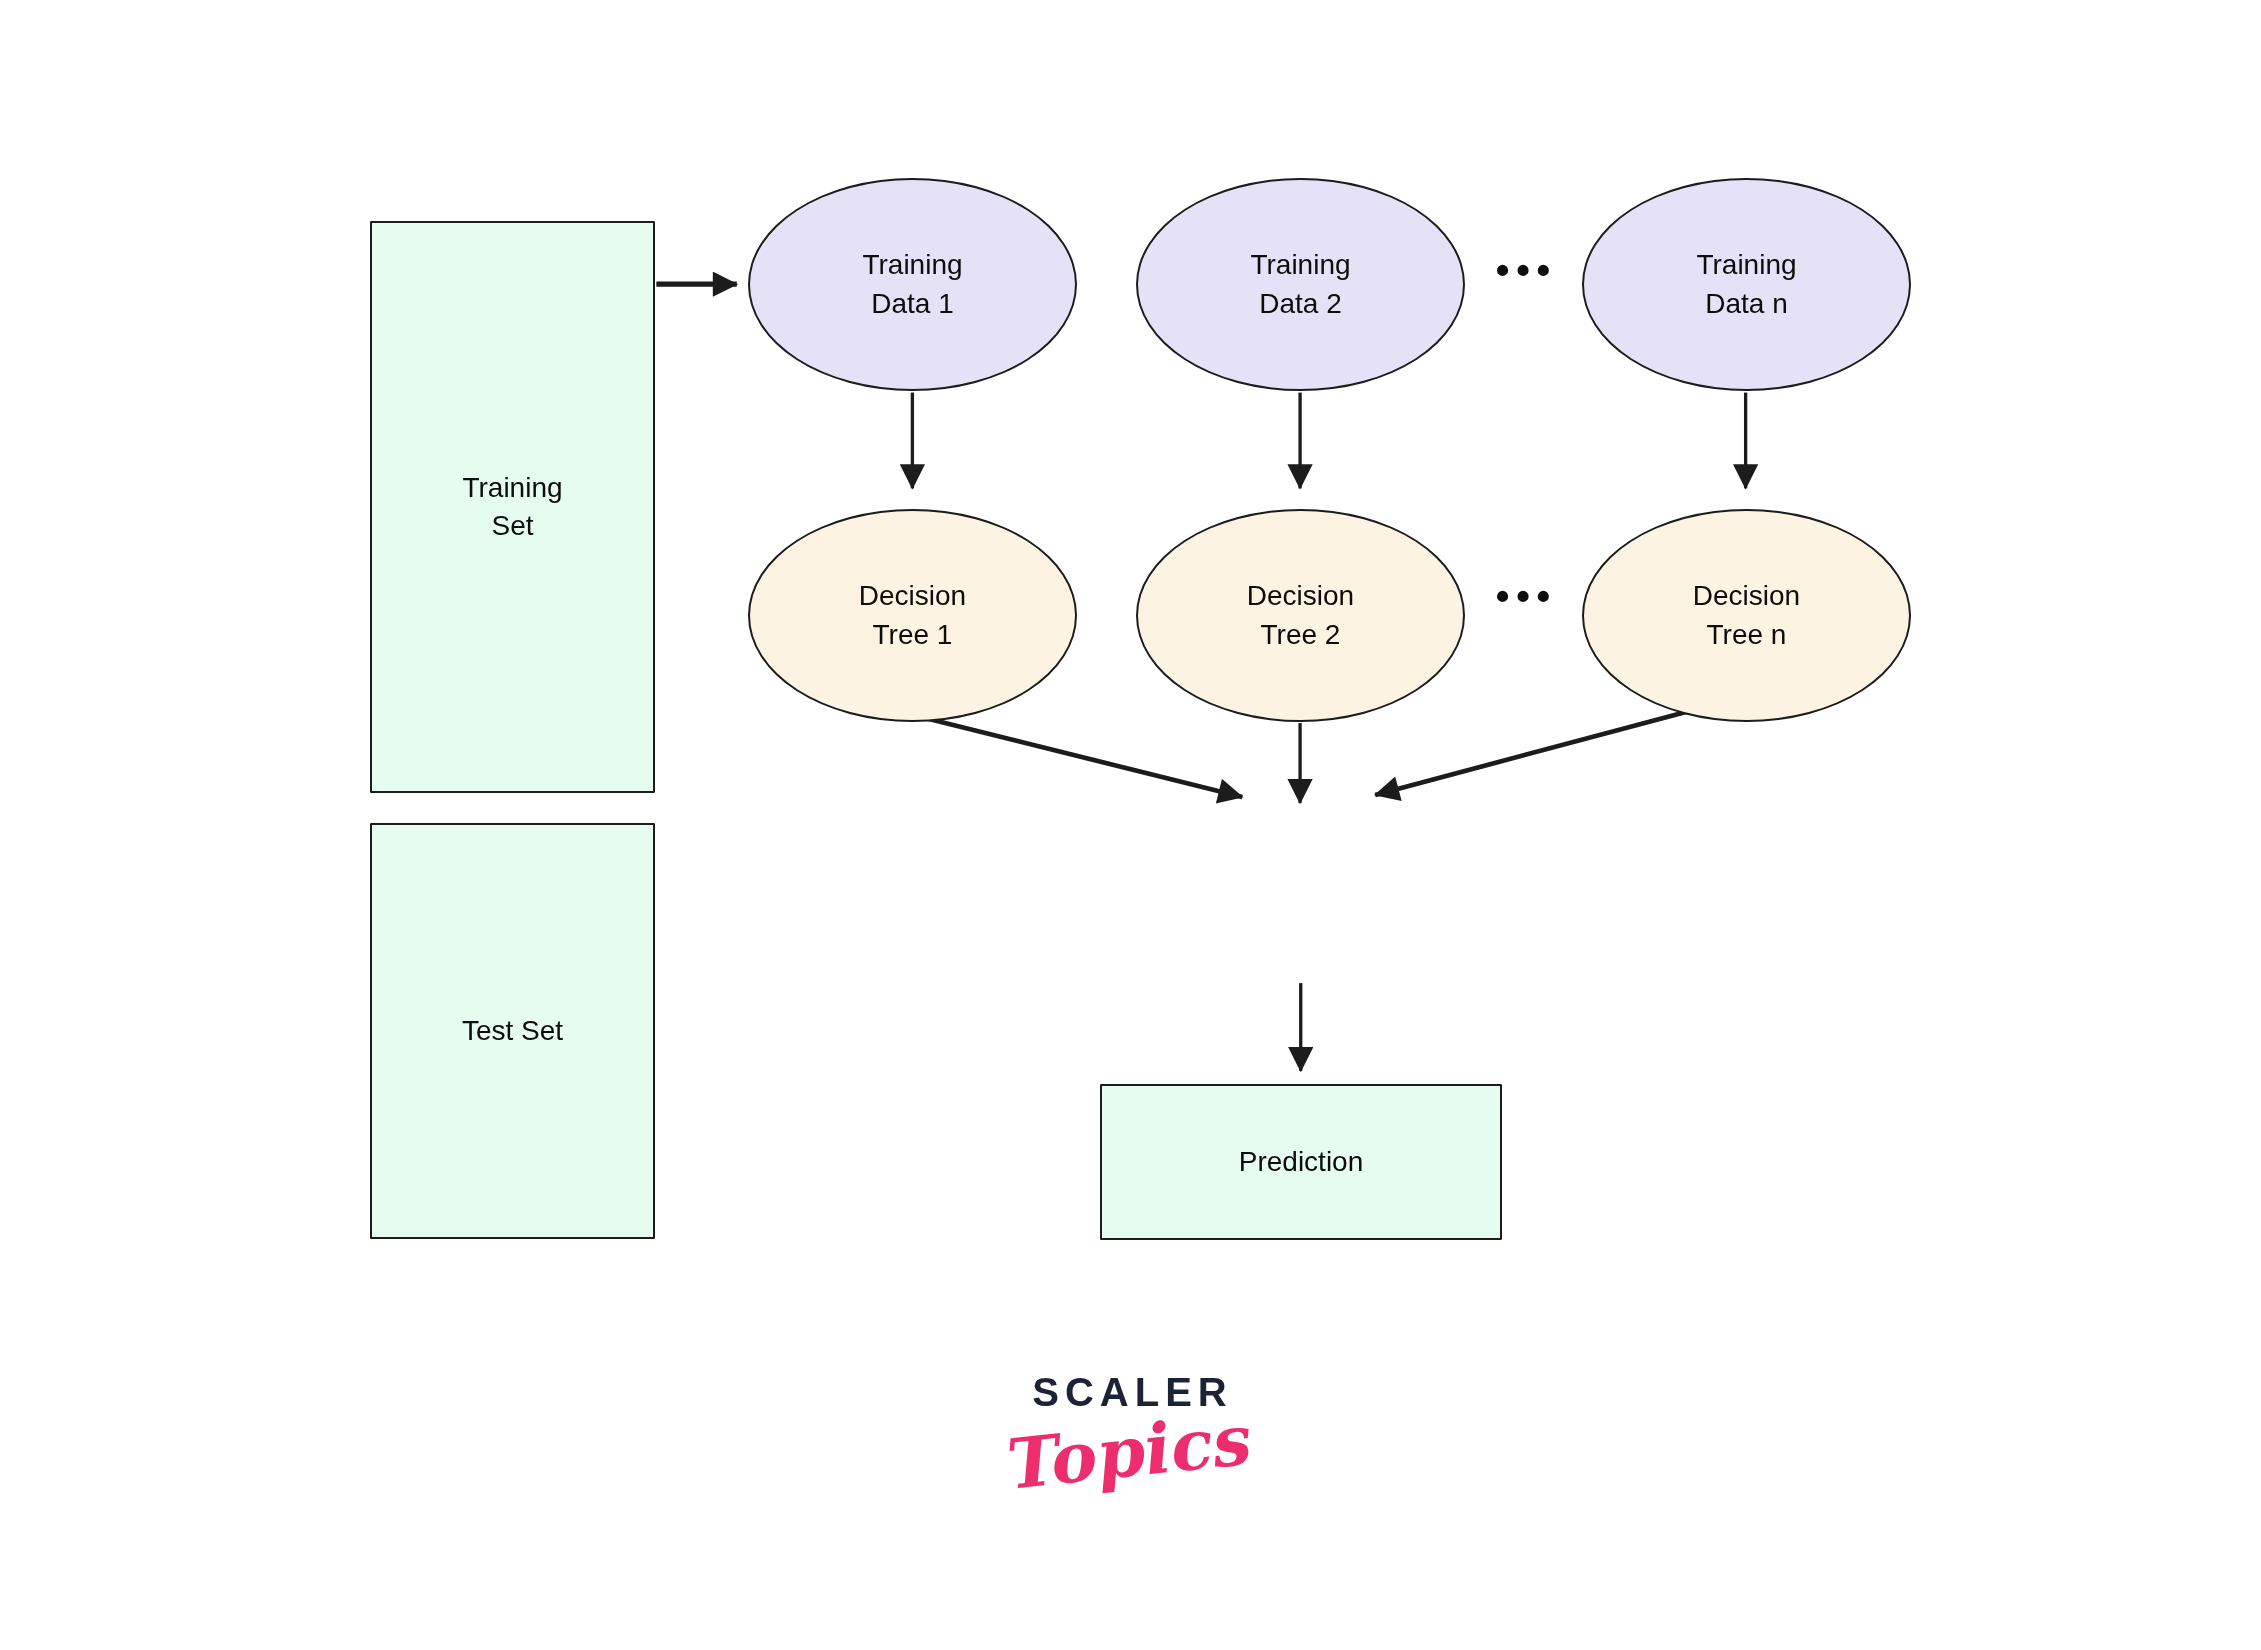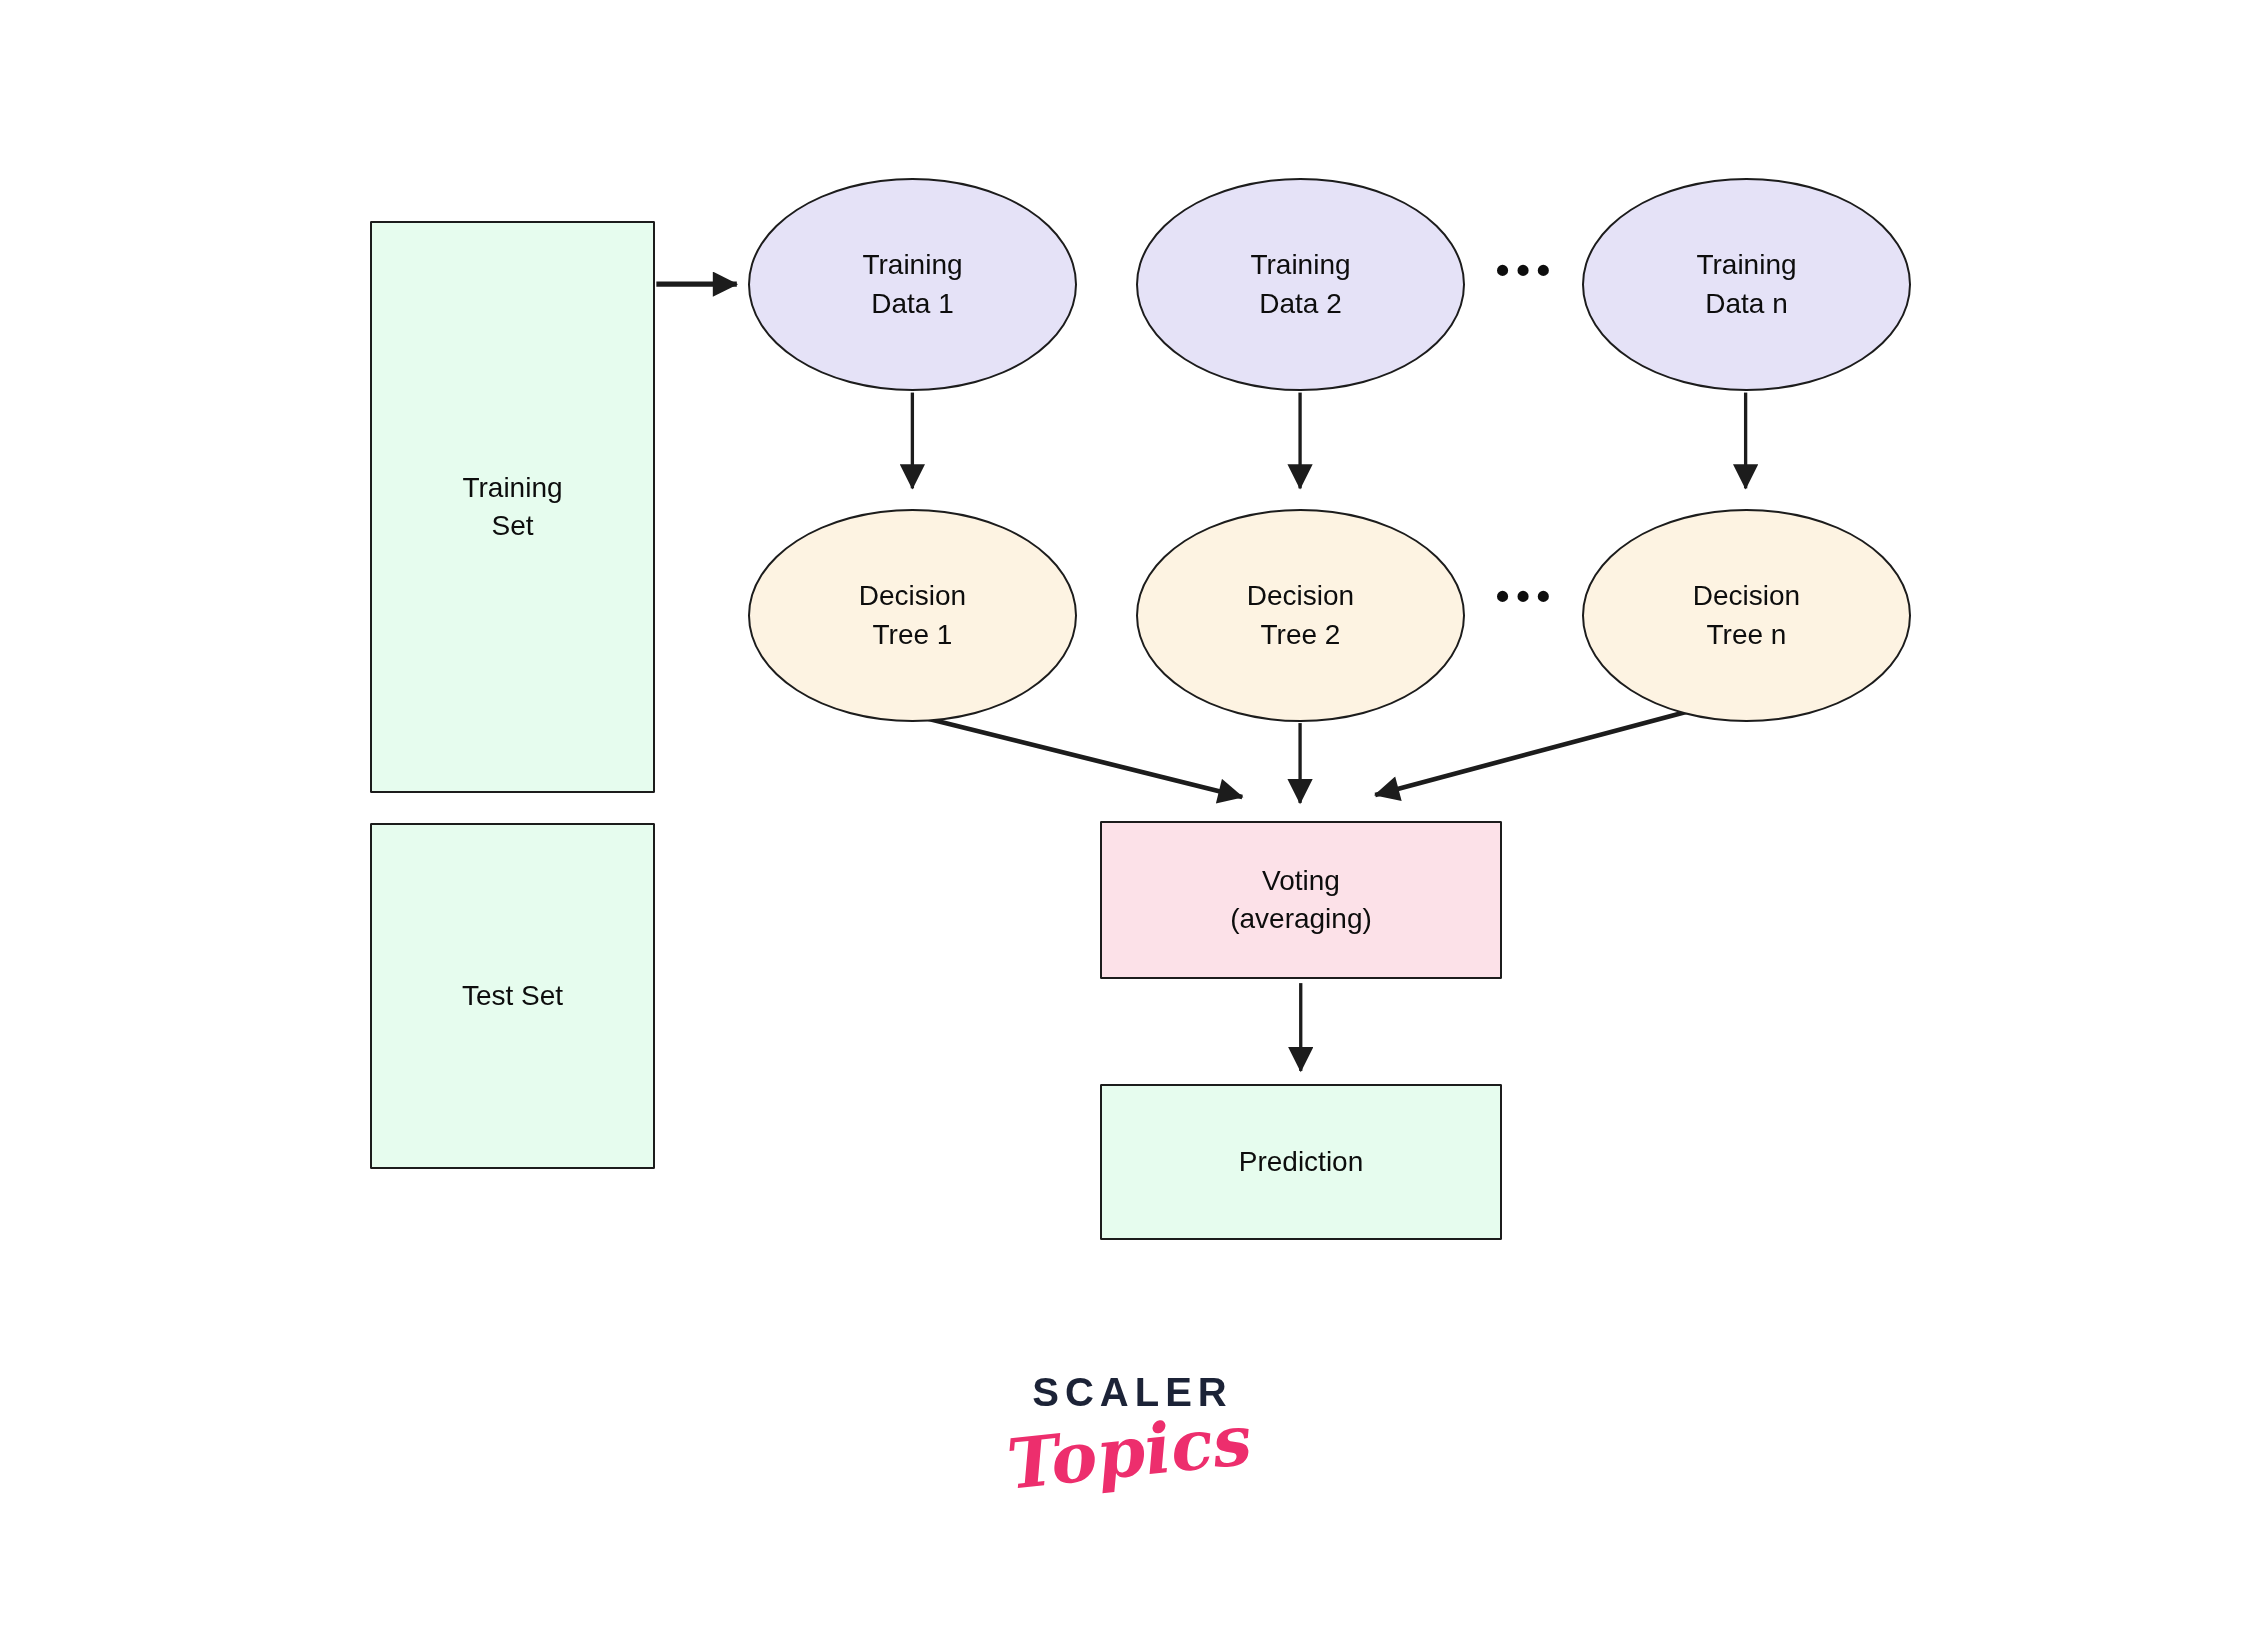--- a/index.html
+++ b/index.html
@@ -37,21 +37,21 @@
     color: var(--text);
   }
   .rect  { border-radius: 1.3px; }
   .ellipse { border-radius: 50%; }
   .mint     { background: var(--mint); }
   .lavender { background: var(--lavender); }
   .cream    { background: var(--cream); }
   .pinkbox  { background: var(--pink); }
 
   #training-set { left: 370px;  top: 221px;  width: 285px; height: 572px; }
-  #test-set     { left: 370px;  top: 823px; width: 285px; height: 346px; }
+  #test-set     { left: 370px;  top: 823px; width: 285px; height: 416px; }
 
   #td1 { left: 748px; top: 178px; width: 329px; height: 213px; }
   #td2 { left: 1136px; top: 178px; width: 329px; height: 213px; }
   #tdn { left: 1582px; top: 178px; width: 329px; height: 213px; }
   #dt1 { left: 748px; top: 509px; width: 329px; height: 213px; }
   #dt2 { left: 1136px; top: 509px; width: 329px; height: 213px; }
   #dtn { left: 1582px; top: 509px; width: 329px; height: 213px; }
 
   #voting     { left: 1100px; top: 821px; width: 402px; height: 158px; }
   #prediction { left: 1100px; top: 1084px; width: 402px; height: 156px; }
@@ -136,22 +136,20 @@
 
   <div class="node ellipse cream" id="dt1">Decision
 Tree 1</div>
   <div class="node ellipse cream" id="dt2">Decision
 Tree 2</div>
   <div class="node ellipse cream" id="dtn">Decision
 Tree n</div>
 
   <div class="dots" id="dots-row2">•••</div>
 
-  <div class="node rect pinkbox" id="voting">Voting
-(averaging)</div>
 
   <div class="node rect mint" id="prediction">Prediction</div>
 
   <div id="logo">
     <div class="brand">SCALER</div>
     <div class="product">Topics</div>
   </div>
 
 </div>
 

